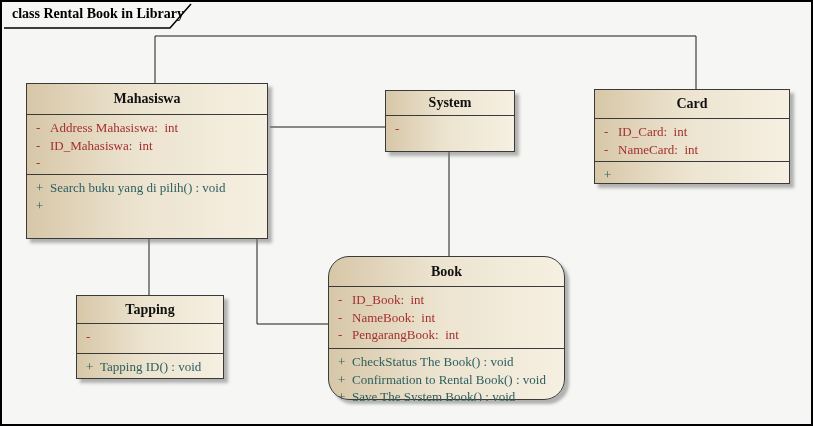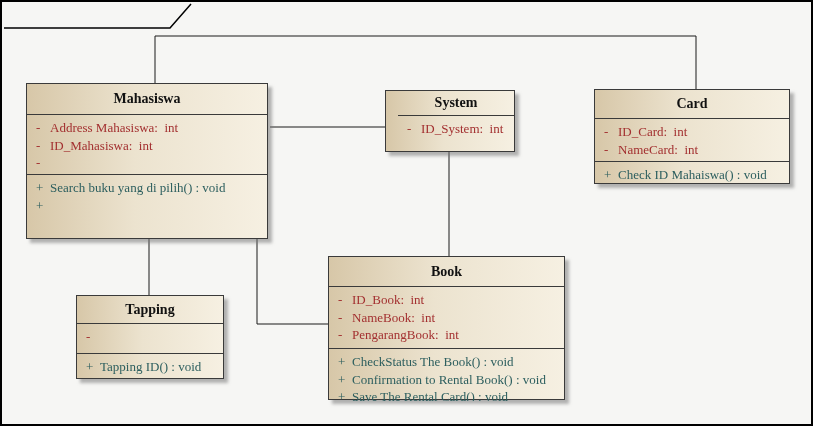--- a/index.html
+++ b/index.html
@@ -41,53 +41,54 @@
   .member .txt { white-space:pre; }
   .attr .vis, .attr .txt { color:#a33030; }
   .op  .vis, .op  .txt { color:#2d5f5f; }
 
   
   #cls-mahasiswa { left:24px;  top:81px;  width:242px; height:156px; }
   #cls-mahasiswa .class-name { height:30px; }
   #cls-mahasiswa .cmp-attrs  { height:60px; }
   #cls-mahasiswa .cmp-ops    { height:42px; }
 
-  #cls-system { left:383px; top:88px; width:130px; height:62px;padding-left:12px; }
+  #cls-system { left:383px; top:88px; width:130px; height:62px; }
   #cls-system .class-name { height:24px; }
   #cls-system .cmp-attrs  { height:38px; }
 
   #cls-card { left:592px; top:87px; width:196px; height:95px; }
   #cls-card .class-name { height:28px; }
   #cls-card .cmp-attrs  { height:43px; }
   #cls-card .cmp-ops    { height:24px; }
 
   #cls-tapping { left:74px; top:293px; width:148px; height:84px; }
   #cls-tapping .class-name { height:27px; }
   #cls-tapping .cmp-attrs  { height:30px; }
   #cls-tapping .cmp-ops    { height:27px; }
 
-  #cls-book { left:326px; top:254px; width:237px; height:144px; }
+  #cls-book { left:326px; top:254px; width:237px; height:144px;border-radius:21px; }
   #cls-book .class-name { height:29px; }
   #cls-book .cmp-attrs  { height:62px; }
   #cls-book .cmp-ops    { height:53px; }
 </style>
 </head>
 <body>
 
 <div class="frame">
 
   <svg class="overlay" width="813" height="426" viewBox="0 0 813 426">
     <path d="M2,26 L168,26 L189,2" fill="none" stroke="#000" stroke-width="1.5"></path>
     <polyline points="153,81 153,34 694,34 694,87" fill="none" stroke="#1a1a1a" stroke-width="1"></polyline>
     <polyline points="268,125 383,125" fill="none" stroke="#1a1a1a" stroke-width="1"></polyline>
     <polyline points="447,150 447,254" fill="none" stroke="#1a1a1a" stroke-width="1"></polyline>
     <polyline points="147,213 147,293" fill="none" stroke="#1a1a1a" stroke-width="1"></polyline>
     <polyline points="255,213 255,322 326,322" fill="none" stroke="#1a1a1a" stroke-width="1"></polyline>
   </svg>
 
+  <span class="frame-label-text">class Rental Book in Library</span>
 
   <div class="uml-class" id="cls-mahasiswa">
     <div class="class-name">Mahasiswa</div>
     <div class="cmp cmp-attrs">
       <div class="member attr">
         <span class="vis">-</span>
         <span class="txt">Address Mahasiswa:  int</span>
       </div>
       <div class="member attr">
         <span class="vis">-</span>
@@ -106,41 +107,39 @@
         <span class="vis">+</span>
       </div>
     </div>
   </div>
 
   <div class="uml-class" id="cls-system">
     <div class="class-name">System</div>
     <div class="cmp cmp-attrs">
       <div class="member attr">
         <span class="vis">-</span>
-        <span class="txt">ID_System:  int</span>
       </div>
     </div>
   </div>
 
   <div class="uml-class" id="cls-card">
     <div class="class-name">Card</div>
     <div class="cmp cmp-attrs">
       <div class="member attr">
         <span class="vis">-</span>
         <span class="txt">ID_Card:  int</span>
       </div>
       <div class="member attr">
         <span class="vis">-</span>
         <span class="txt">NameCard:  int</span>
       </div>
     </div>
     <div class="cmp cmp-ops">
       <div class="member op">
         <span class="vis">+</span>
-        <span class="txt">Check ID Mahaiswa() : void</span>
       </div>
     </div>
   </div>
 
   <div class="uml-class" id="cls-tapping">
     <div class="class-name">Tapping</div>
     <div class="cmp cmp-attrs">
       <div class="member attr">
         <span class="vis">-</span>
       </div>
@@ -173,18 +172,18 @@
       <div class="member op">
         <span class="vis">+</span>
         <span class="txt">CheckStatus The Book() : void</span>
       </div>
       <div class="member op">
         <span class="vis">+</span>
         <span class="txt">Confirmation to Rental Book() : void</span>
       </div>
       <div class="member op">
         <span class="vis">+</span>
-        <span class="txt">Save The Rental Card() : void</span>
+        <span class="txt">Save The System Book() : void</span>
       </div>
     </div>
   </div>
 
 </div>
 
 </body></html>

